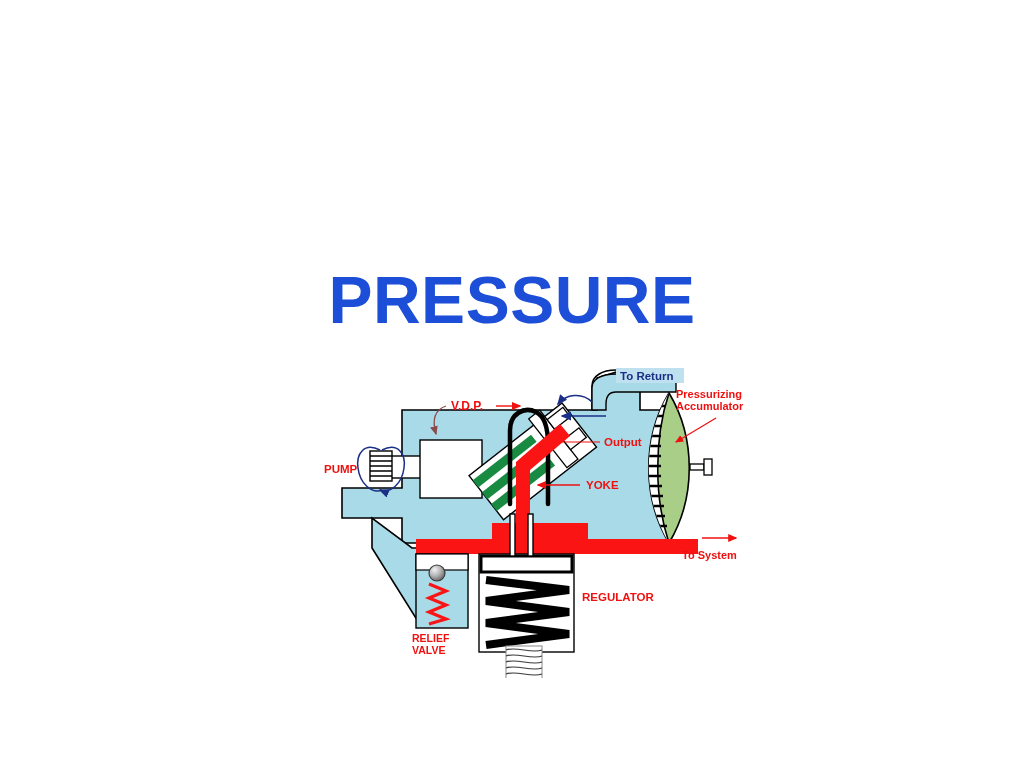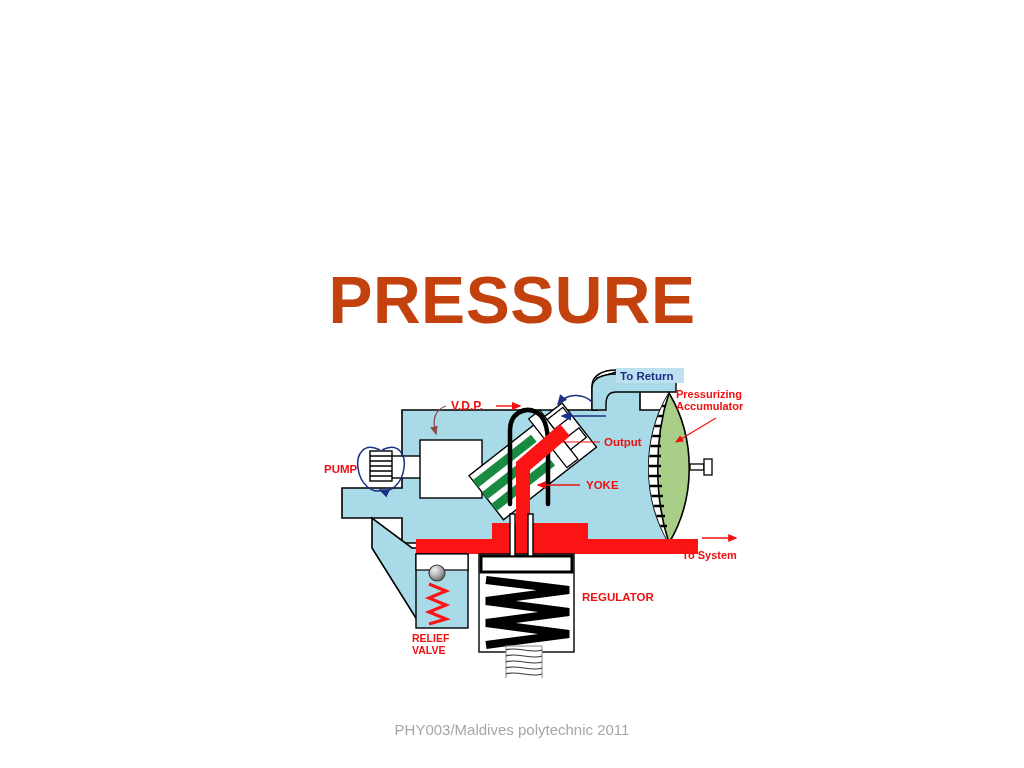--- a/index.html
+++ b/index.html
@@ -27,21 +27,21 @@
     position: absolute;
     left: 0;
     top: 262px;
     width: 1024px;
     text-align: center;
     font-family: "Liberation Sans", sans-serif;
     font-weight: bold;
     font-size: 66px;
     line-height: 76px;
     letter-spacing: 0.5px;
-    color: #c2410c;
+    color: #1d4ed8;
     white-space: nowrap;
   }
 
   #diagram-wrap {
     position: absolute;
     left: 288px;
     top: 358px;
     width: 440px;
     height: 320px;
     margin-left: 36px;
@@ -261,15 +261,14 @@
       </g>
 
       <g>
         <text class="lbl" x="262" y="131" font-size="11.5" fill="#f01010">YOKE</text>
         <line x1="256" y1="127" x2="214" y2="127" stroke="#f01010" stroke-width="1.4" marker-end="url(#redArrow)"></line>
       </g>
 
     </svg>
   </div>
 
-  <div id="slide-footer">PHY003/Maldives polytechnic 2011</div>
 
 </div>
 
 </body></html>

